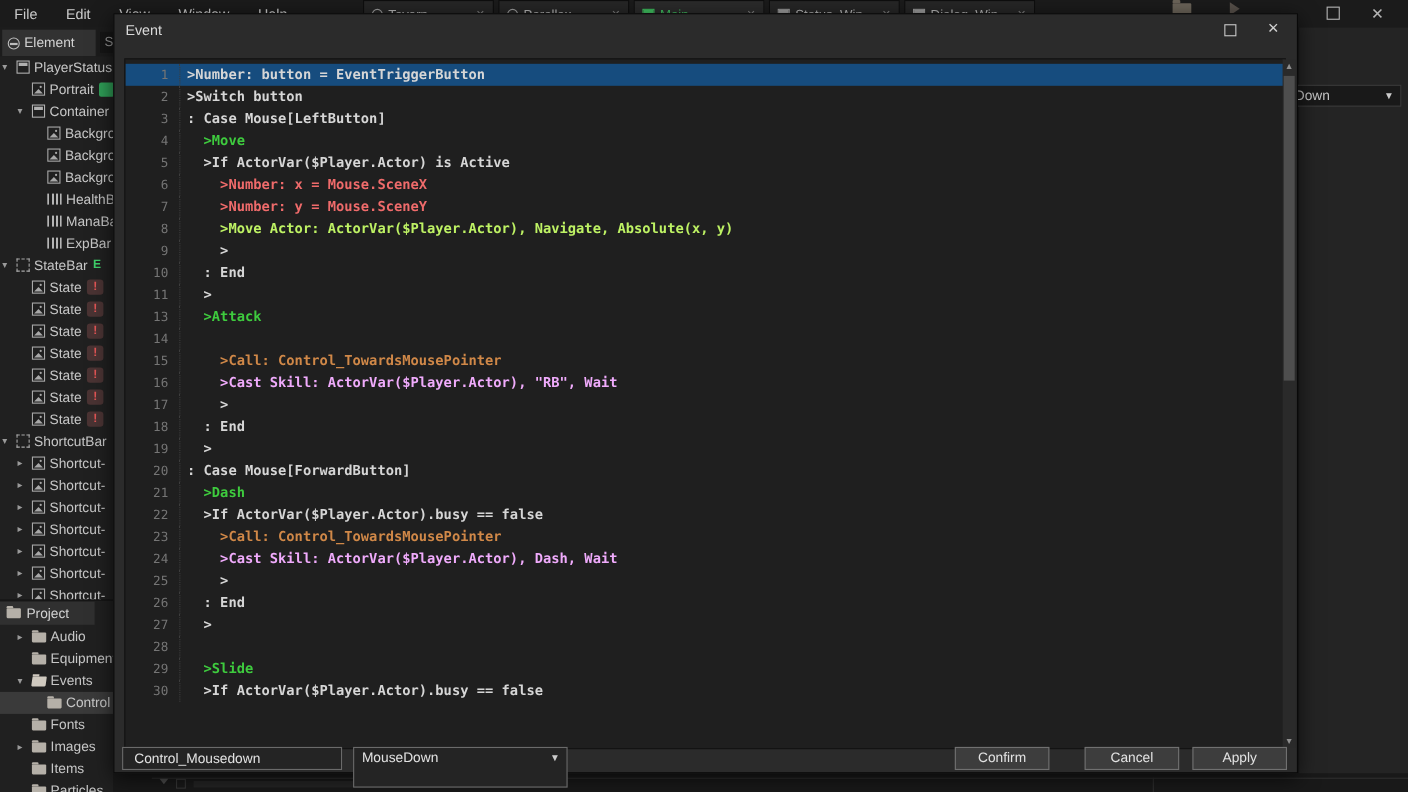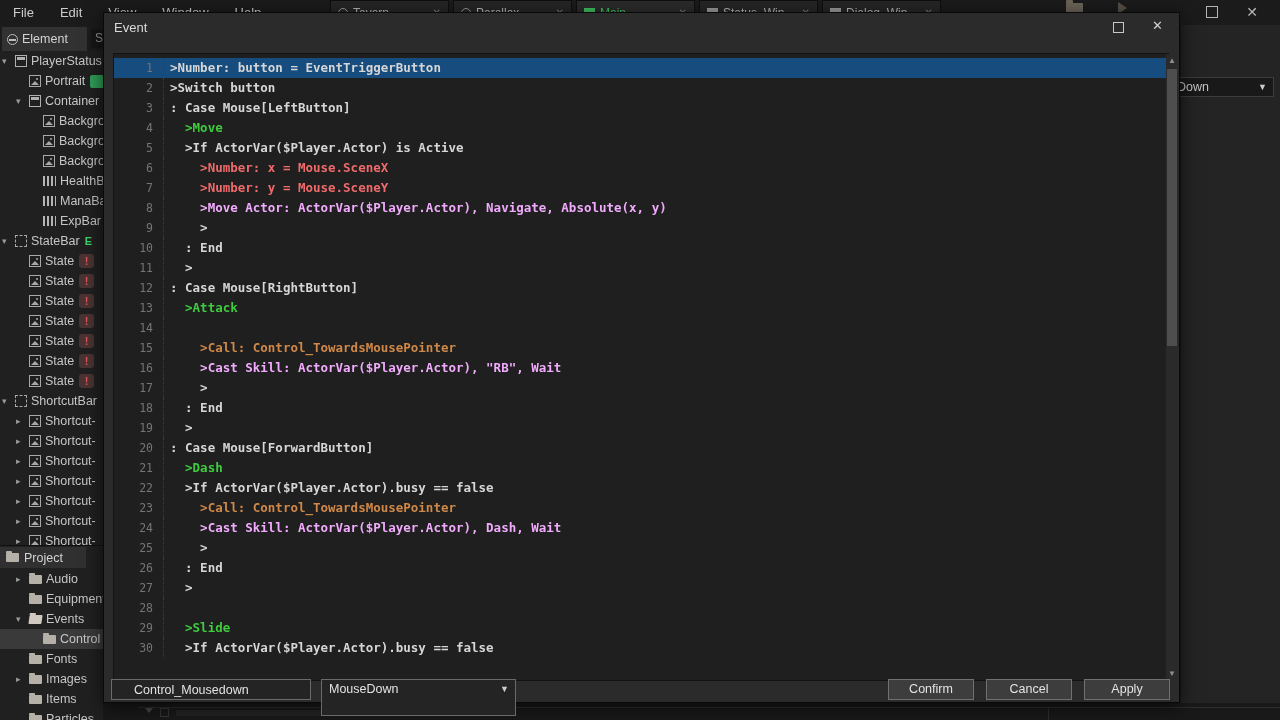--- a/index.html
+++ b/index.html
@@ -71,26 +71,26 @@
   .dlg-max { position:absolute; right:55px; top:9px; width:11px; height:11px; border:1px solid #c8c8c8; }
   .dlg-close { position:absolute; right:16px; top:5px; font-size:13px; color:#d0d0d0; }
   .editor { position:absolute; left:9px; top:40px; width:1056px; height:628px; background:#1f1f1f;
             border:1px solid #131313; overflow:hidden; padding-top:4px; }
   .code-row { height:20px; display:flex; }
   .code-row.sel { background:#164c7e; }
   .ln { width:50px; flex:none; text-align:right; padding-right:10px; color:#757575;
         font:11.5px/20px "DejaVu Sans Mono",monospace; border-right:1px dotted #3e3e3e; }
   .ct { padding-left:6px; font:bold 12.5px/20px "DejaVu Sans Mono",monospace; white-space:pre; }
   .c-def { color:#d6d6d6; } .c-green { color:#3ecb3e; } .c-red { color:#ef6b6b; }
-  .c-darkred { color:#f0abfc; } .c-orange { color:#d08848; } .c-yellow { color:#f0abfc; }
+  .c-darkred { color:#bef264; } .c-orange { color:#d08848; } .c-yellow { color:#f0abfc; }
   .vsb { position:absolute; right:1px; top:41px; width:12px; height:626px; background:#2a2a2a; }
   .vsb .arr { position:absolute; left:0; width:12px; font-size:8px; color:#8f8f8f; text-align:center; }
   .vsb .thumb { position:absolute; left:1px; top:15px; width:10px; height:277px; background:#4e4e4e; }
   .ft-input { position:absolute; left:7px; top:666px; width:200px; height:21px; background:#242424;
-              border:1px solid #6a6a6a; color:#e2e2e2; font-size:12.5px; padding:0 22px;
+              border:1px solid #6a6a6a; color:#e2e2e2; font-size:12.5px; padding:0 10px;
               font-family:"Liberation Sans",sans-serif; }
   .ft-dd { position:absolute; left:217px; top:666px; width:195px; height:37px; background:#242424;
            border:1px solid #6a6a6a; color:#e2e2e2; font-size:12.5px; line-height:19px; padding:0 20px 0 7px; }
   .dd-arr { position:absolute; right:6px; top:0; font-size:9px; line-height:19px; color:#cccccc; }
   .ft-btn { position:absolute; top:666px; width:86px; height:21px; background:#3d3d3d; border:1px solid #707070;
             color:#e2e2e2; font-size:12.5px; text-align:center; line-height:19px; }
 
   
   .right-strip { position:absolute; left:1181px; top:25px; width:99px; height:695px; background:#242424; }
   .down-dd { position:absolute; left:1168px; top:77px; width:106px; height:20px; background:#191919;
@@ -397,24 +397,20 @@
         </div>
         <div class="code-row">
           <span class="ln">10</span>
           <span class="ct c-def">  : End</span>
         </div>
         <div class="code-row">
           <span class="ln">11</span>
           <span class="ct c-def">  &gt;</span>
         </div>
         <div class="code-row">
-          <span class="ln">12</span>
-          <span class="ct c-def">: Case Mouse[RightButton]</span>
-        </div>
-        <div class="code-row">
           <span class="ln">13</span>
           <span class="ct c-green">  &gt;Attack</span>
         </div>
         <div class="code-row">
           <span class="ln">14</span>
         </div>
         <div class="code-row">
           <span class="ln">15</span>
           <span class="ct c-orange">    &gt;Call: Control_TowardsMousePointer</span>
         </div>
@@ -483,18 +479,18 @@
       <span class="arr" style="top:2px">▲</span>
       <div class="thumb"></div>
       <span class="arr" style="bottom:2px">▼</span>
     </div>
 
     <input class="ft-input" value="Control_Mousedown" style="">
     <div class="ft-dd">
       <span>MouseDown</span>
       <span class="dd-arr">▼</span>
     </div>
-    <div class="ft-btn" style="left:784px">Confirm</div>
+    <div class="ft-btn" style="left:764px">Confirm</div>
     <div class="ft-btn" style="left:882px">Cancel</div>
     <div class="ft-btn" style="left:980px">Apply</div>
   </div>
 
 </div>
 
 </body></html>

